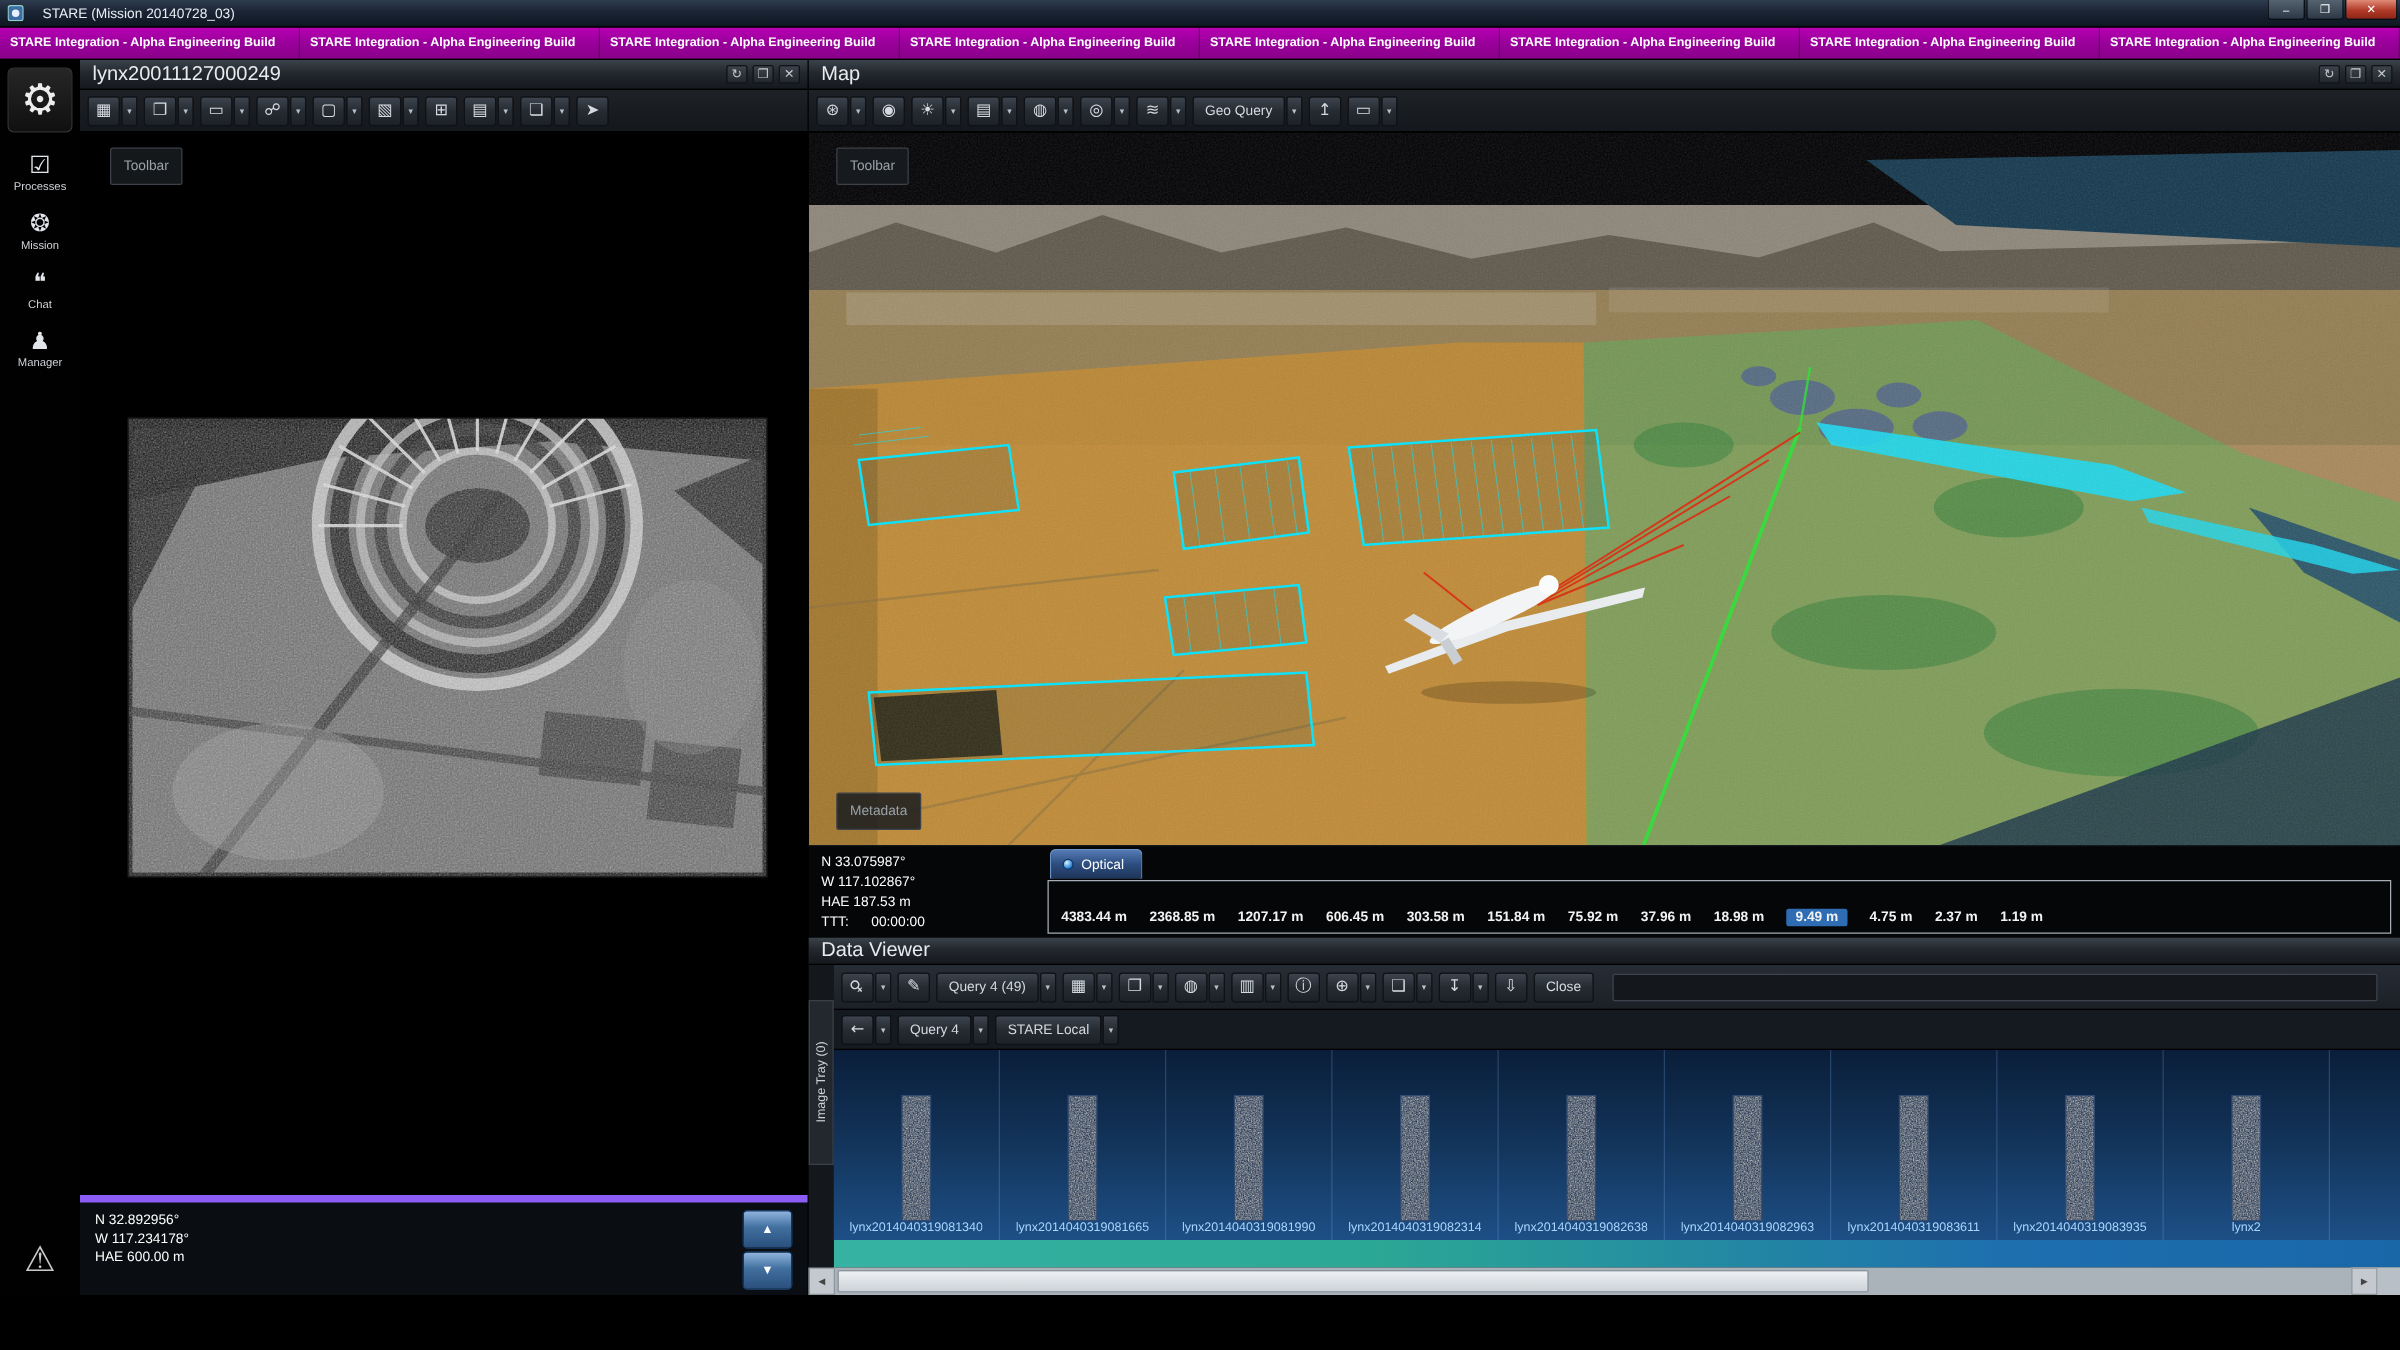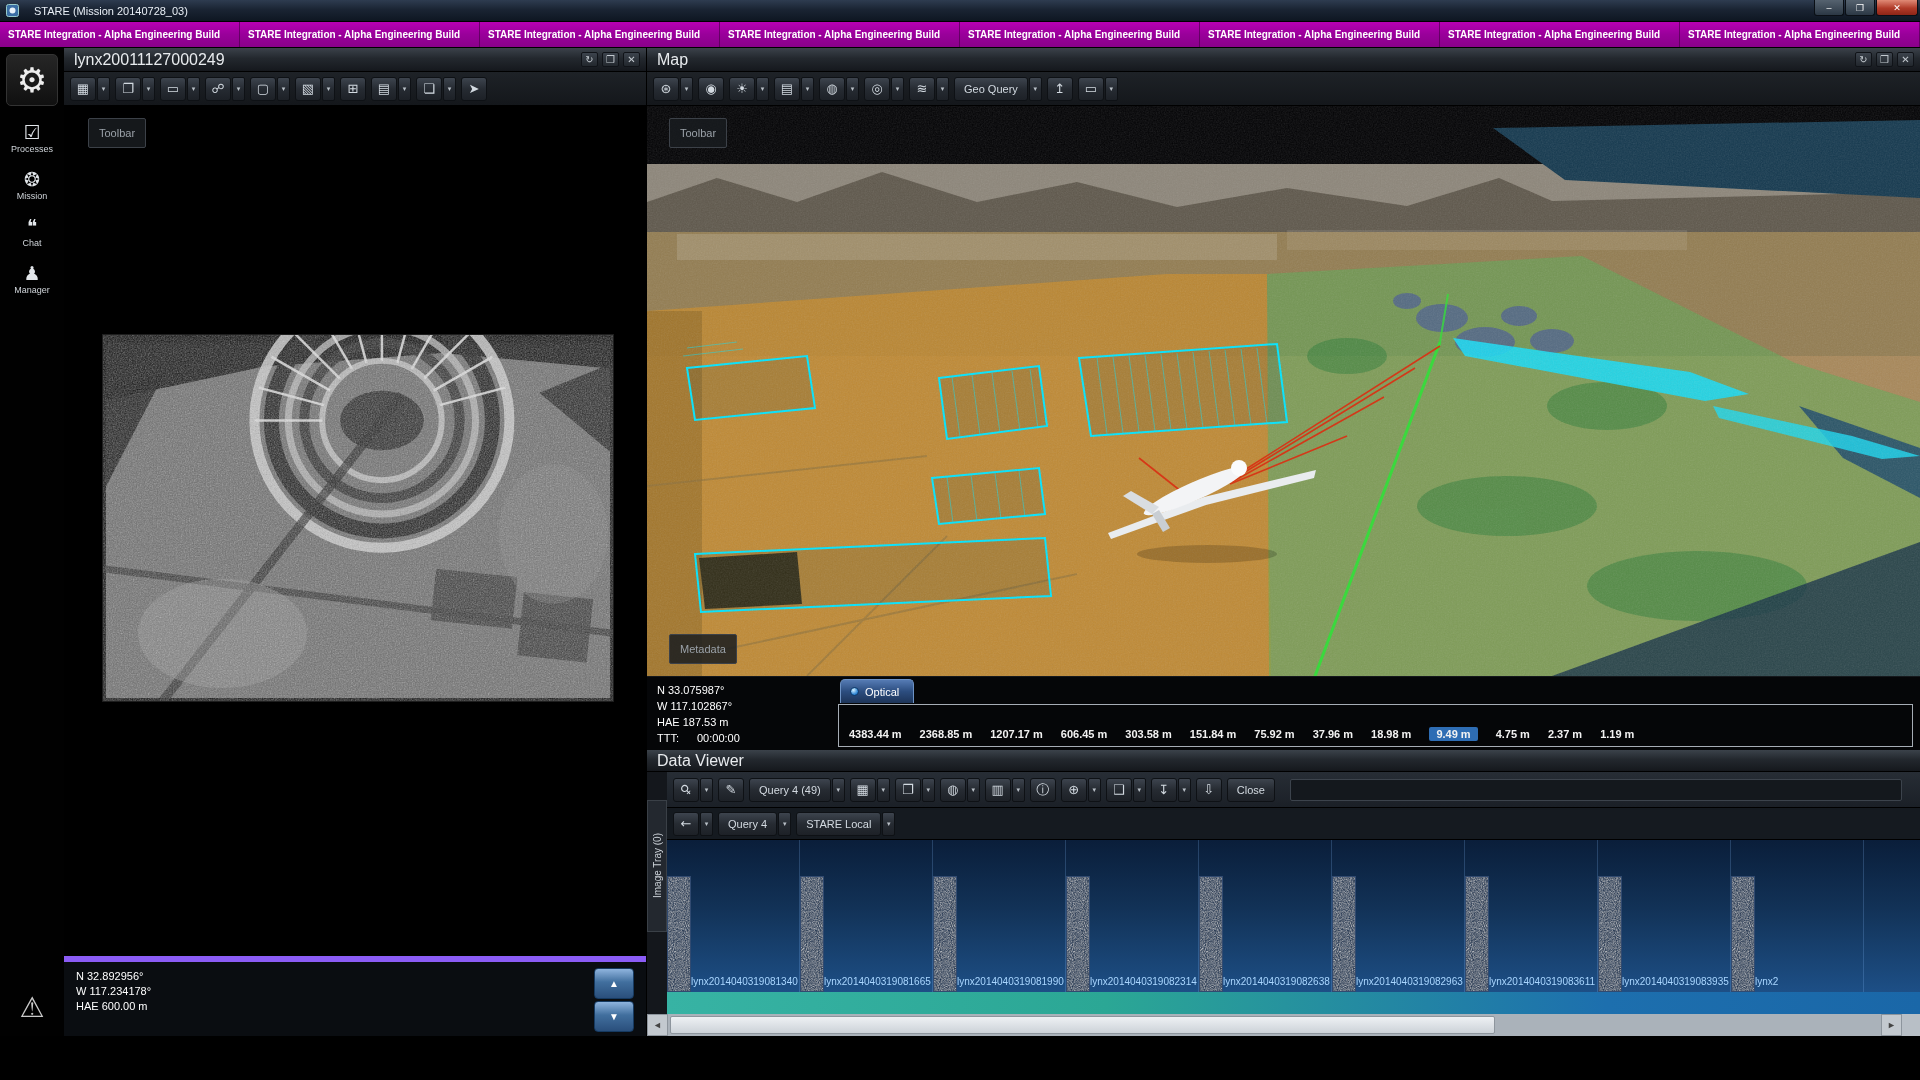--- a/index.html
+++ b/index.html
@@ -100,21 +100,21 @@
   .dv-side{width:20px;background:#14171c;position:relative;flex:none}
   .tray-tab{position:absolute;left:0;top:28px;width:20px;height:132px;background:#23282f;border:1px solid #3a4047;
     display:flex;align-items:center;justify-content:center}
   .tray-tab span{writing-mode:vertical-rl;transform:rotate(180deg);font-size:10px;color:#ccd2d8;white-space:nowrap}
   .dv-col{flex:1;display:flex;flex-direction:column;min-width:0}
   .dv-tb1{height:36px;background:linear-gradient(180deg,#272d35,#1b2027)}
   .dv-tb2{height:32px;background:#151a20}
   .tfilter{flex:1;height:22px;margin:0 12px 0 10px;background:#14181d;border:1px solid #3c434c;border-radius:2px}
   .tray{flex:1;display:flex;overflow:hidden;position:relative;
     background:linear-gradient(180deg,#0a1e3a 0%,#123257 45%,#1d4f86 100%)}
-  .cell{flex:0 0 133px;display:flex;flex-direction:row;align-items:center;
+  .cell{flex:0 0 133px;display:flex;flex-direction:column;align-items:center;
     border-right:1px solid rgba(135,190,255,.22);cursor:default}
   .cell .strip{margin-top:36px;background:#0c2140;border:1px solid rgba(160,200,255,.25)}
   .cell-label{margin-top:auto;margin-bottom:5px;font-size:10px;color:#a9d6ff;white-space:nowrap;overflow:hidden;max-width:131px}
   .tealbar{height:22px;flex:none;background:linear-gradient(90deg,#37b3a4 0%,#2ba795 35%,#1d6fae 75%,#1a67a8 100%)}
   .hscroll{height:22px;flex:none;background:#aab2ba;display:flex;align-items:stretch}
   .sarrow{width:21px;background:#c3c9cf;border:1px solid #8d959d;color:#444;font-size:9px;
     display:flex;align-items:center;justify-content:center}
   .strack{flex:1;position:relative}
   .sthumb{position:absolute;left:2px;top:2px;bottom:2px;width:68%;background:linear-gradient(180deg,#eef1f4,#ccd2d8);
     border:1px solid #8d959d;border-radius:2px}

